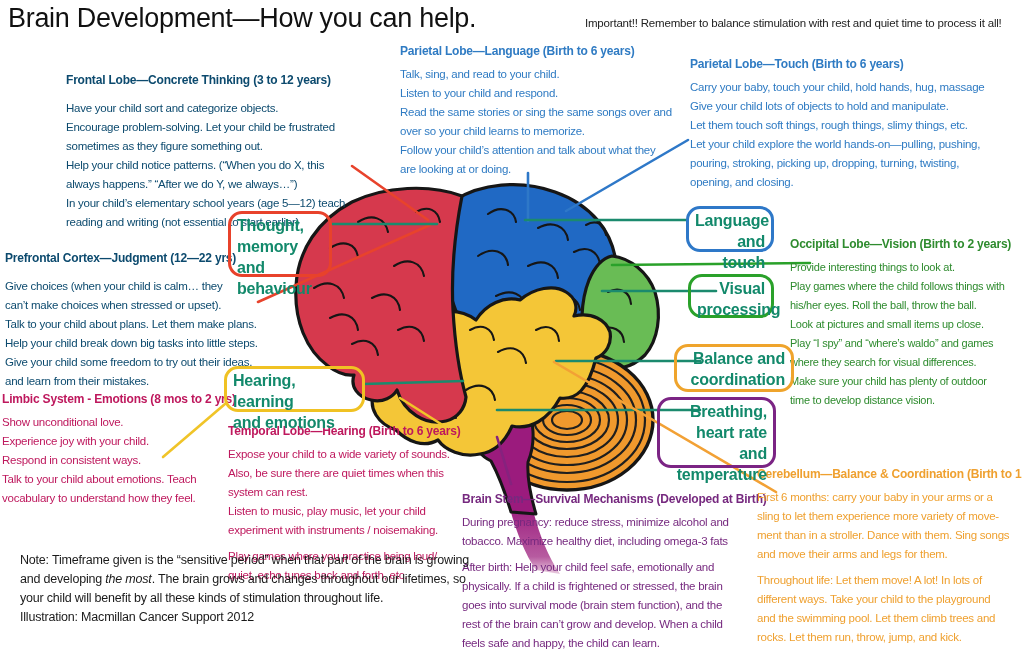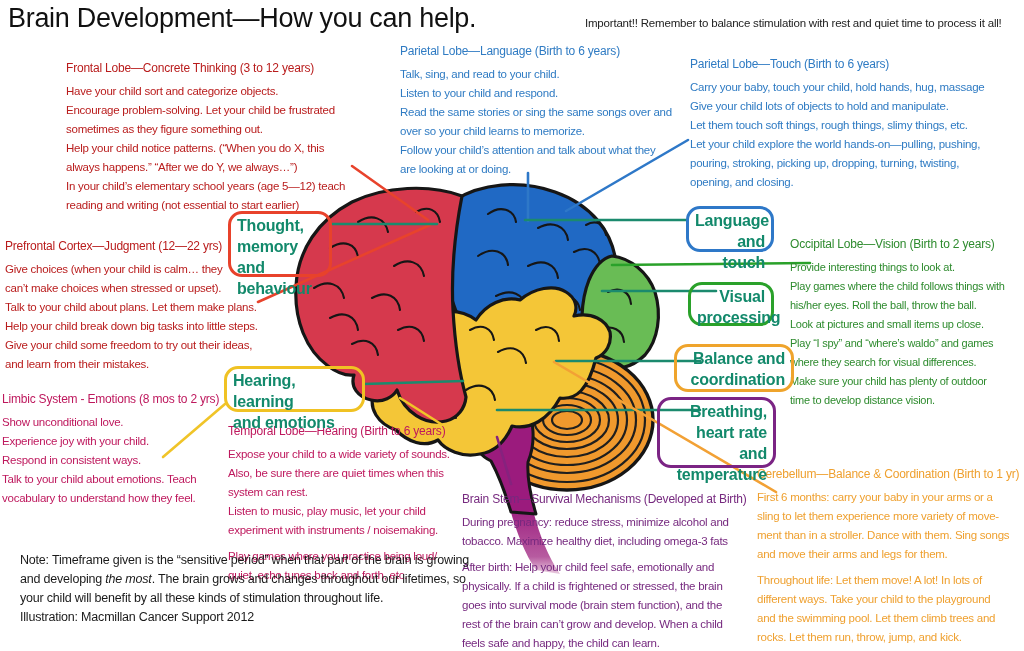--- a/index.html
+++ b/index.html
@@ -1,23 +1,23 @@
 <!DOCTYPE html>
 <html><head>
 <meta charset="utf-8">
 <style>
   html,body{margin:0;padding:0;background:#fff;}
   #poster{position:relative;width:1024px;height:651px;background:#fff;overflow:hidden;
           font-family:"Liberation Sans","DejaVu Sans",sans-serif;}
   #brain-svg{position:absolute;left:0;top:0;z-index:1;}
   .tb{position:absolute;z-index:2;}
-  .hd{font-size:12px;font-weight:normal;letter-spacing:-0.2px;white-space:nowrap;margin:0 0 7px 0;}
+  .hd{font-size:12px;font-weight:bold;letter-spacing:-0.2px;white-space:nowrap;margin:0 0 7px 0;}
   .bd{font-size:11.5px;letter-spacing:-0.25px;line-height:19px;white-space:pre-line;}
   .bd + .bd{margin-top:7px;}
-  .c-red{color:#b91c1c;}
+  .c-red{color:#0c4a6e;margin-top:12px;}
   .c-blue{color:#2F7BC3;}
   .c-gold{color:#be185d;}
   .c-green{color:#2E8B2E;}
   .c-purple{color:#76297F;}
   .c-orange{color:#EFA02F;}
   #title{position:absolute;left:8px;top:3px;font-size:27px;color:#111;letter-spacing:-0.3px;z-index:2;white-space:nowrap;}
   #important{position:absolute;left:585px;top:6px;width:437px;font-size:11.5px;color:#222;letter-spacing:-0.2px;z-index:2;margin-top:11px;}
   .lblbox{position:absolute;z-index:2;border:3px solid;border-radius:14px;background:transparent;
           color:#12896B;font-weight:bold;font-size:16px;line-height:21px;letter-spacing:-0.2px;
           white-space:pre-line;padding:1px 6px;box-sizing:border-box;}
@@ -232,21 +232,21 @@
 rocks. Let them run, throw, jump, and kick.</div>
   </div>
 
   <div class="lblbox lbl-left" style="left:228px;top:211px;width:104px;height:66px;border-color:#E8422B;">Thought,
 memory and
 behaviour</div>
   <div class="lblbox lbl-left" style="left:224px;top:366px;width:141px;height:46px;border-color:#F0C223;">Hearing, learning
 and emotions</div>
   <div class="lblbox lbl-right" style="left:686px;top:206px;width:88px;height:46px;border-color:#2E78C8;">Language
 and touch</div>
-  <div class="lblbox lbl-right" style="left:688px;top:282px;width:86px;height:44px;border-color:#2AA12A;">Visual
+  <div class="lblbox lbl-right" style="left:688px;top:274px;width:86px;height:44px;border-color:#2AA12A;">Visual
 processing</div>
   <div class="lblbox lbl-right" style="left:674px;top:344px;width:120px;height:48px;border-color:#EFA42C;">Balance and
 coordination</div>
   <div class="lblbox lbl-right" style="left:657px;top:397px;width:119px;height:71px;border-color:#7B2484;">Breathing,
 heart rate and
 temperature</div>
 
   <div id="note">
     <span class="nline">Note: Timeframe given is the “sensitive period” when that part of the brain is growing</span>
     <span class="nline"><span>and developing </span><i>the most</i><span>. The brain grows and changes throughout our lifetimes, so</span></span>

